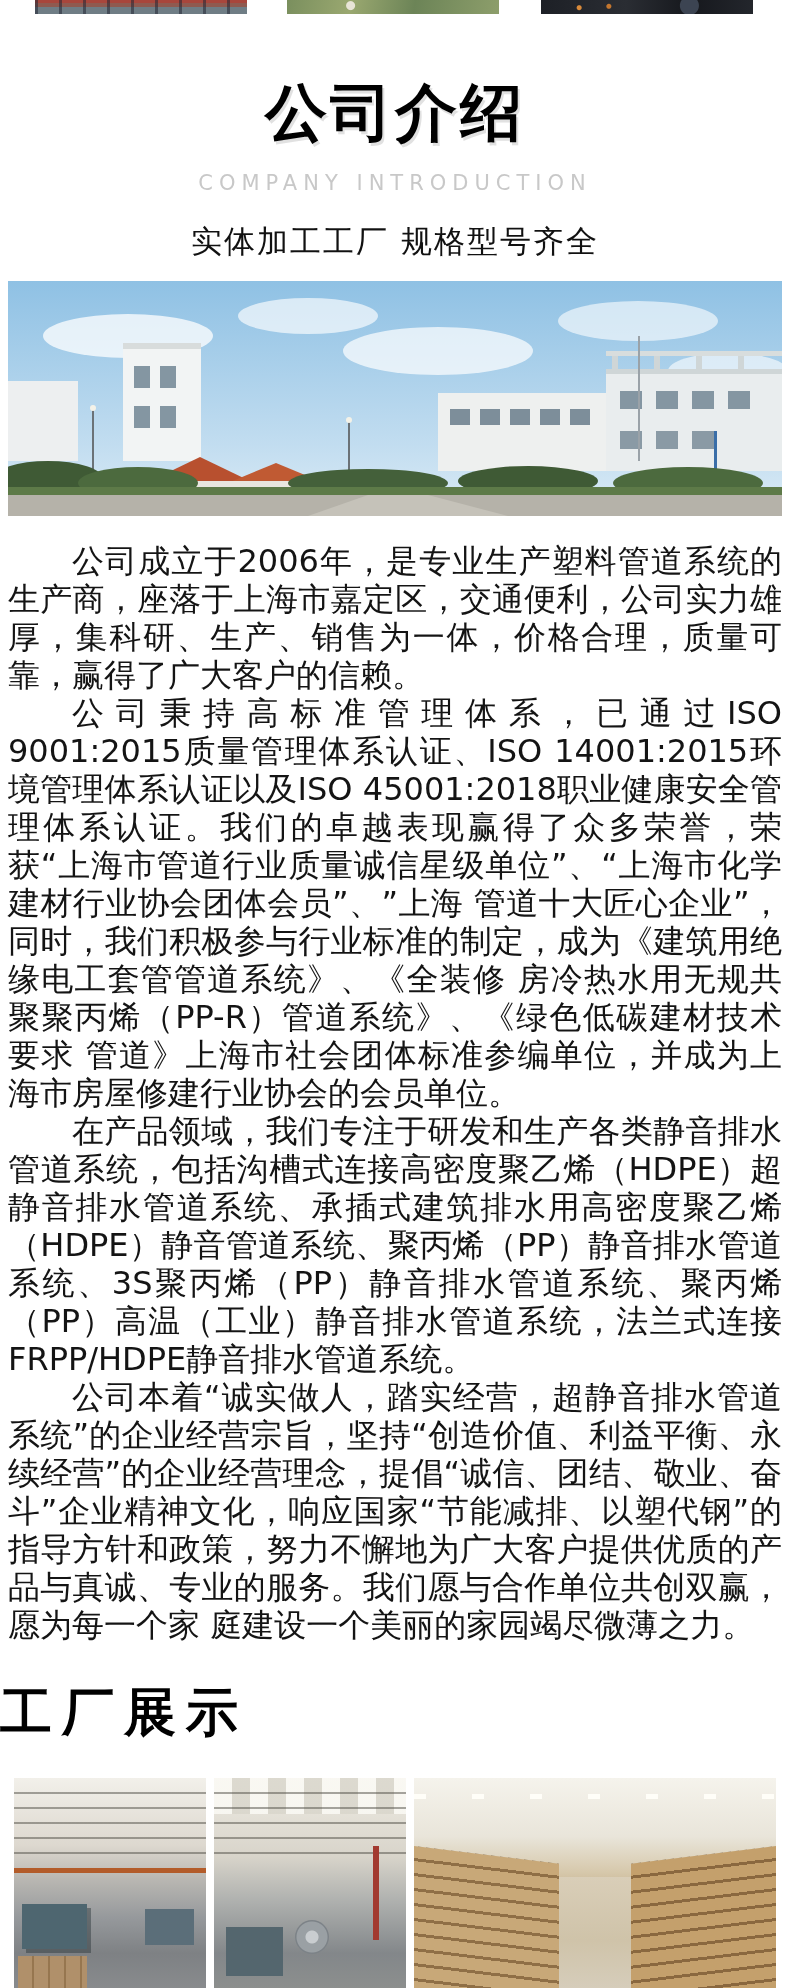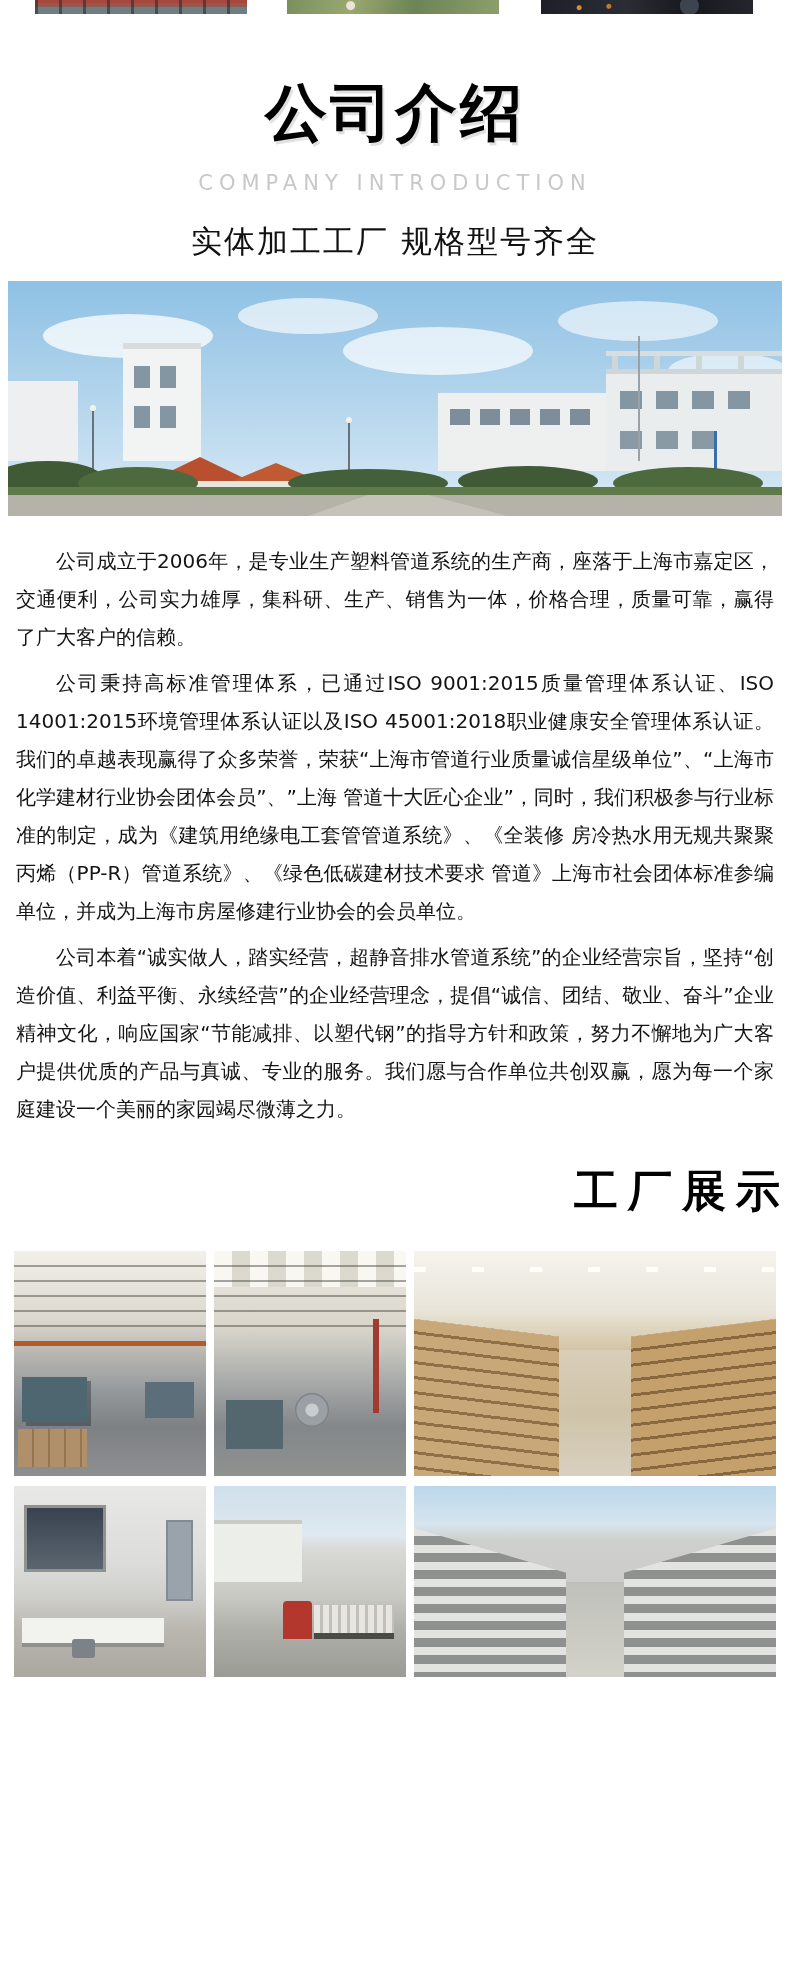--- a/index.html
+++ b/index.html
@@ -29,25 +29,25 @@
     color:#c8c8c8;font-weight:400;}
   .tagline{margin-top:26px;text-align:center;font-size:31px;letter-spacing:2px;
     color:#111;font-weight:500;}
 
   
   .panorama{margin:18px 8px 0 8px;height:235px;position:relative;overflow:hidden;background:#cfe3f2;}
   .panorama svg{display:block;width:100%;height:100%;}
 
   
   .paragraphs{margin:26px 8px 0 8px;}
-  .paragraphs p{margin:8px;font-size:20px;line-height:38px;text-align:justify;
+  .paragraphs p{margin:0;font-size:32px;line-height:38px;text-align:justify;
     text-indent:2em;color:#141414;letter-spacing:0;}
 
   
-  .gallery-title{margin:34px 0 0 0;text-align:right;font-size:44px;font-weight:900;
+  .gallery-title{margin:34px 0 0 0;text-align:left;font-size:52px;font-weight:900;
     color:#000;letter-spacing:10px;}
   .gallery{display:grid;grid-template-columns:192px 192px 362px;
     grid-template-rows:225px 191px;gap:10px 8px;padding:0 14px;margin-top:30px;}
   .g-photo{position:relative;overflow:hidden;height:100%;}
   .g-photo .layer{position:absolute;}
 
   
   .ph-ws1{background:linear-gradient(180deg,#f2f0ea 0%,#ddd8cf 30%,#b9b7b2 45%,#96999c 62%,#7e8184 78%,#8d8f91 100%);}
   .ws-trusses{left:0;right:0;top:6%;height:32%;
     background:repeating-linear-gradient(180deg, rgba(80,78,70,.5) 0 2px, rgba(0,0,0,0) 2px 15px);}
@@ -185,20 +185,21 @@
       <rect x="0" y="206" width="774" height="10" fill="#5d7a48"></rect>
 
       <rect x="0" y="214" width="774" height="21" fill="#b5b2a9"></rect>
       <polygon points="300,235 360,214 420,214 500,235" fill="#c5c2b9"></polygon>
     </svg>
   </div>
 
   <div class="paragraphs">
     <p>公司成立于2006年，是专业生产塑料管道系统的生产商，座落于上海市嘉定区，交通便利，公司实力雄厚，集科研、生产、销售为一体，价格合理，质量可靠，赢得了广大客户的信赖。</p>
     <p>公司秉持高标准管理体系，已通过ISO 9001:2015质量管理体系认证、ISO 14001:2015环境管理体系认证以及ISO 45001:2018职业健康安全管理体系认证。我们的卓越表现赢得了众多荣誉，荣获“上海市管道行业质量诚信星级单位”、“上海市化学建材行业协会团体会员”、”上海 管道十大匠心企业”，同时，我们积极参与行业标准的制定，成为《建筑用绝缘电工套管管道系统》、《全装修 房冷热水用无规共聚聚丙烯（PP-R）管道系统》、《绿色低碳建材技术要求 管道》上海市社会团体标准参编单位，并成为上海市房屋修建行业协会的会员单位。</p>
+    <p>在产品领域，我们专注于研发和生产各类静音排水管道系统，包括沟槽式连接高密度聚乙烯（HDPE）超静音排水管道系统、承插式建筑排水用高密度聚乙烯（HDPE）静音管道系统、聚丙烯（PP）静音排水管道系统、3S聚丙烯（PP）静音排水管道系统、聚丙烯（PP）高温（工业）静音排水管道系统，法兰式连接FRPP/HDPE静音排水管道系统。</p>
     <p>公司本着“诚实做人，踏实经营，超静音排水管道系统”的企业经营宗旨，坚持“创造价值、利益平衡、永续经营”的企业经营理念，提倡“诚信、团结、敬业、奋斗”企业精神文化，响应国家“节能减排、以塑代钢”的指导方针和政策，努力不懈地为广大客户提供优质的产品与真诚、专业的服务。我们愿与合作单位共创双赢，愿为每一个家 庭建设一个美丽的家园竭尽微薄之力。</p>
   </div>
 
   <h2 class="gallery-title">工厂展示</h2>
 
   <div class="gallery">
     <div class="g-photo ph-ws1">
       <div class="layer ws-trusses"></div>
       <div class="layer ws-crane"></div>
       <div class="layer ws1-machine"></div>

